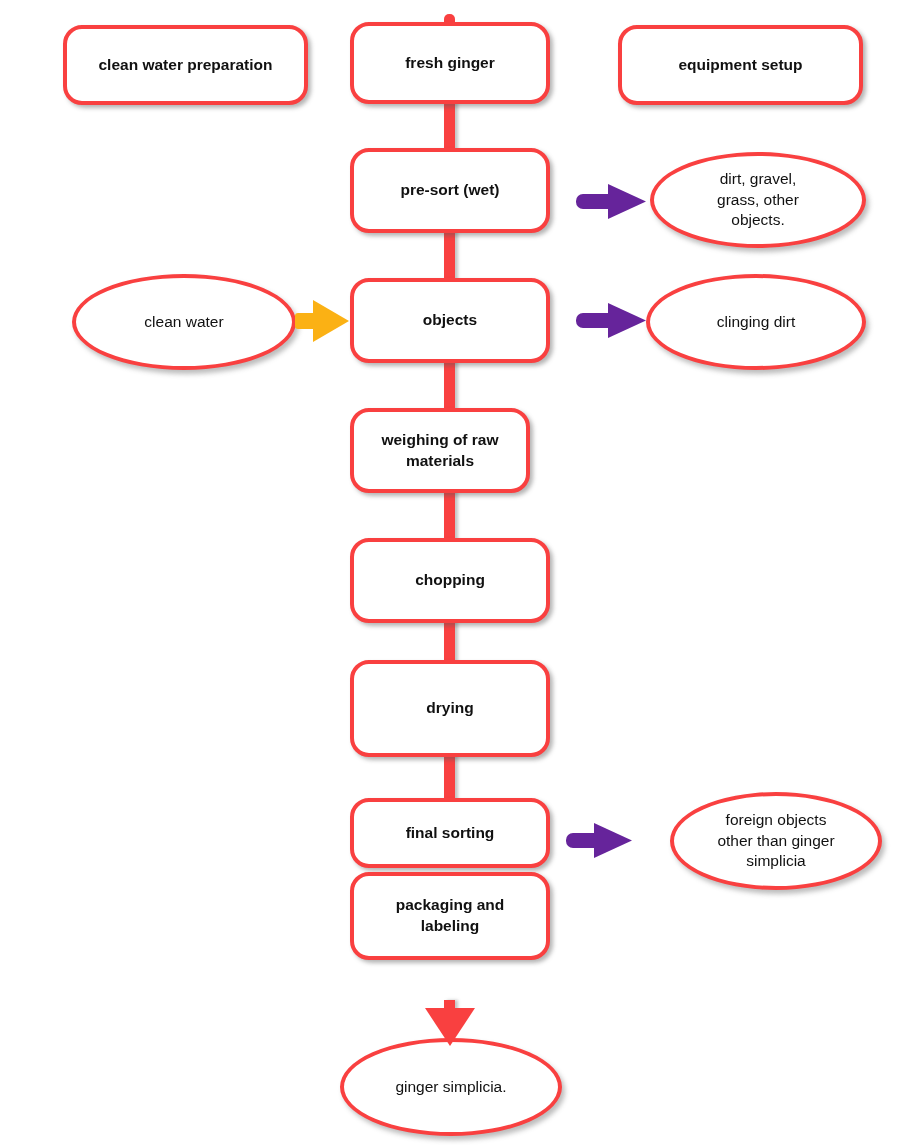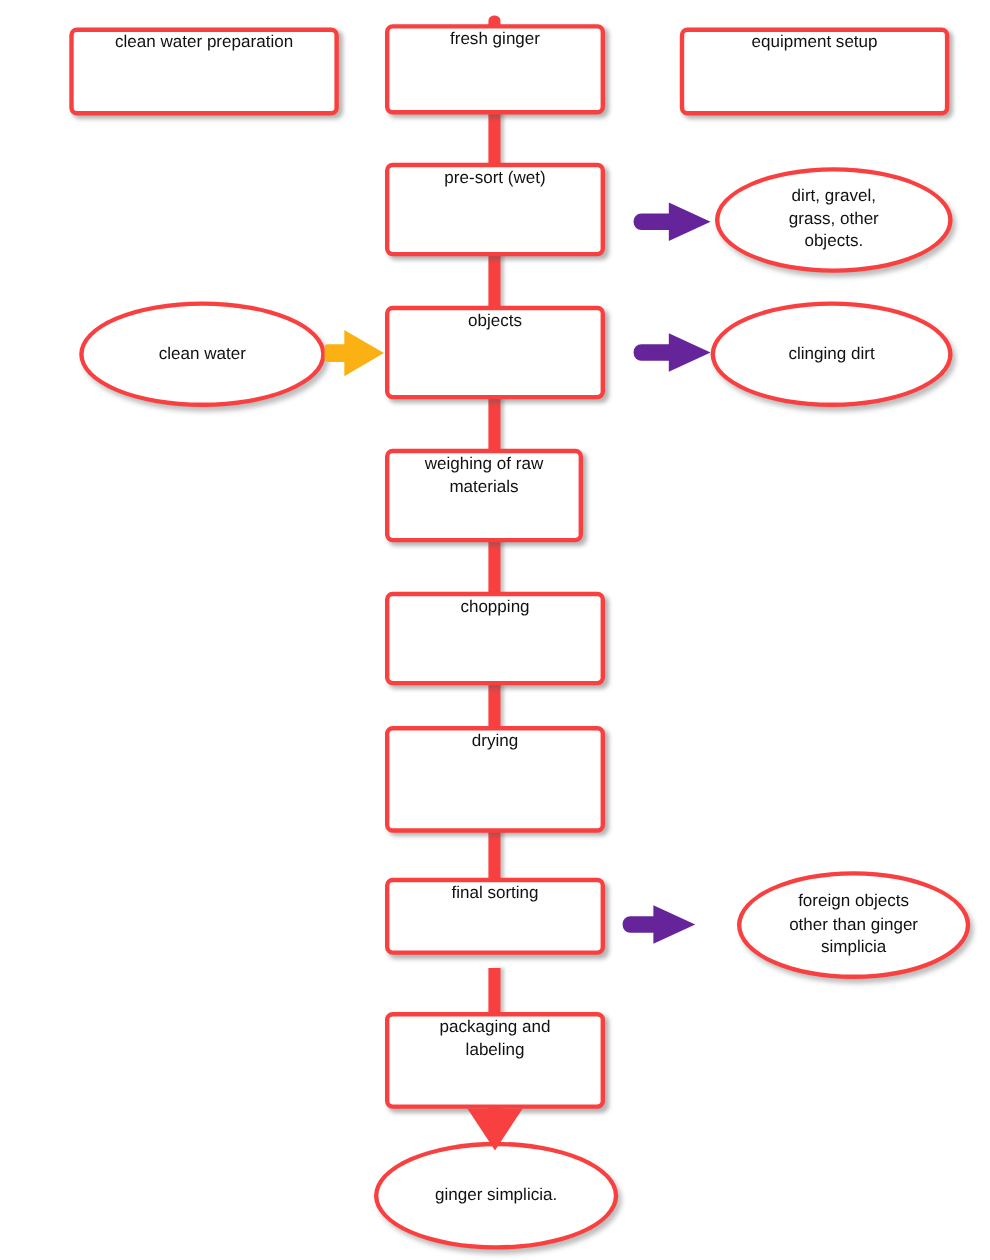--- a/index.html
+++ b/index.html
@@ -16,30 +16,31 @@
     height: 1145px;
     background: #ffffff;
     overflow: hidden;
   }
   
   .node-box {
     position: absolute;
     box-sizing: border-box;
     background: #ffffff;
     border: 4px solid #f94040;
-    border-radius: 7px;
+    border-radius: 19px;
     display: flex;
-    align-items: flex-start;
+    align-items: center;
     justify-content: center;
     text-align: center;
     color: #111111;
     font-size: 15.5px;
     line-height: 1.35;
     z-index: 5;
     box-shadow: 3px 3px 4px rgba(90, 90, 90, 0.45);
+    font-weight: bold;
   }
   .node-box .txt {
     display: block;
     white-space: pre-line;
     padding: 0 8px;
   }
   
   .node-ellipse {
     position: absolute;
     box-sizing: border-box;
@@ -165,21 +166,21 @@
   </div>
 
   <div class="node-box" style="left:350px; top:660px; width:200px; height:97px;">
     <span class="txt">drying</span>
   </div>
 
   <div class="node-box" style="left:350px; top:798px; width:200px; height:70px;">
     <span class="txt">final sorting</span>
   </div>
 
-  <div class="node-box" style="left:350px; top:920px; width:200px; height:88px;">
+  <div class="node-box" style="left:350px; top:872px; width:200px; height:88px;">
     <span class="txt">packaging and
 labeling</span>
   </div>
 
   <div class="node-ellipse" style="left:650px; top:152px; width:216px; height:96px;">
     <span class="txt">dirt, gravel,
 grass, other
 objects.</span>
   </div>
 

